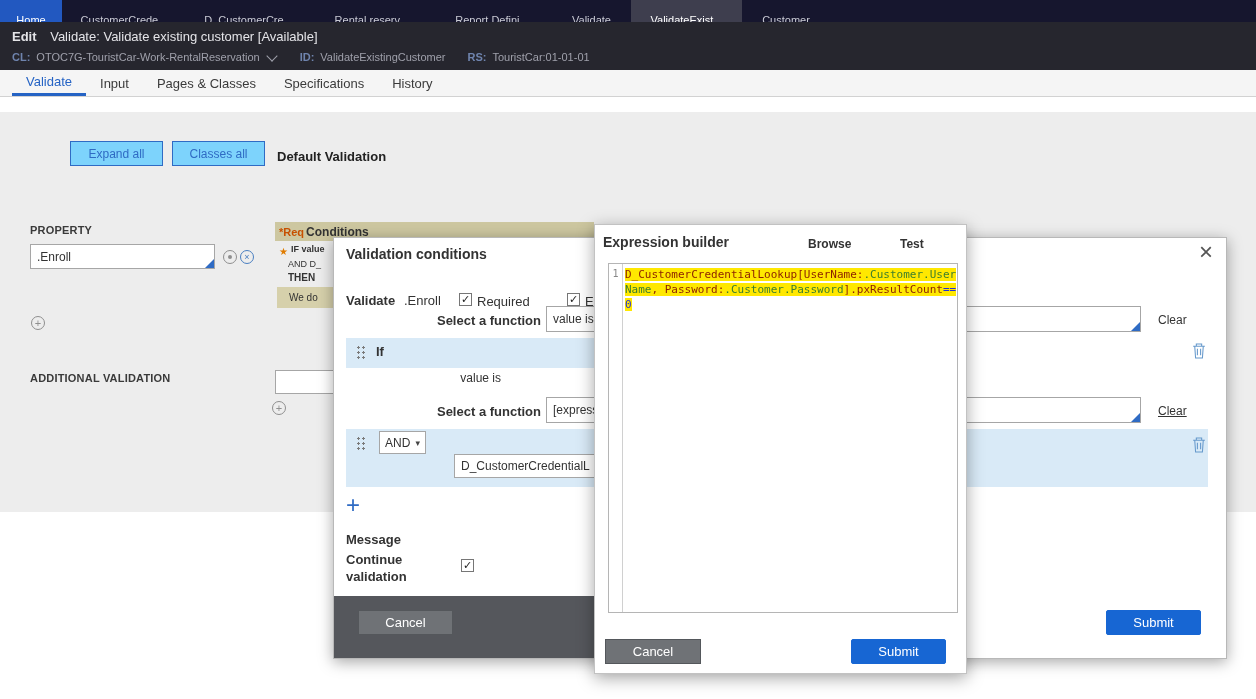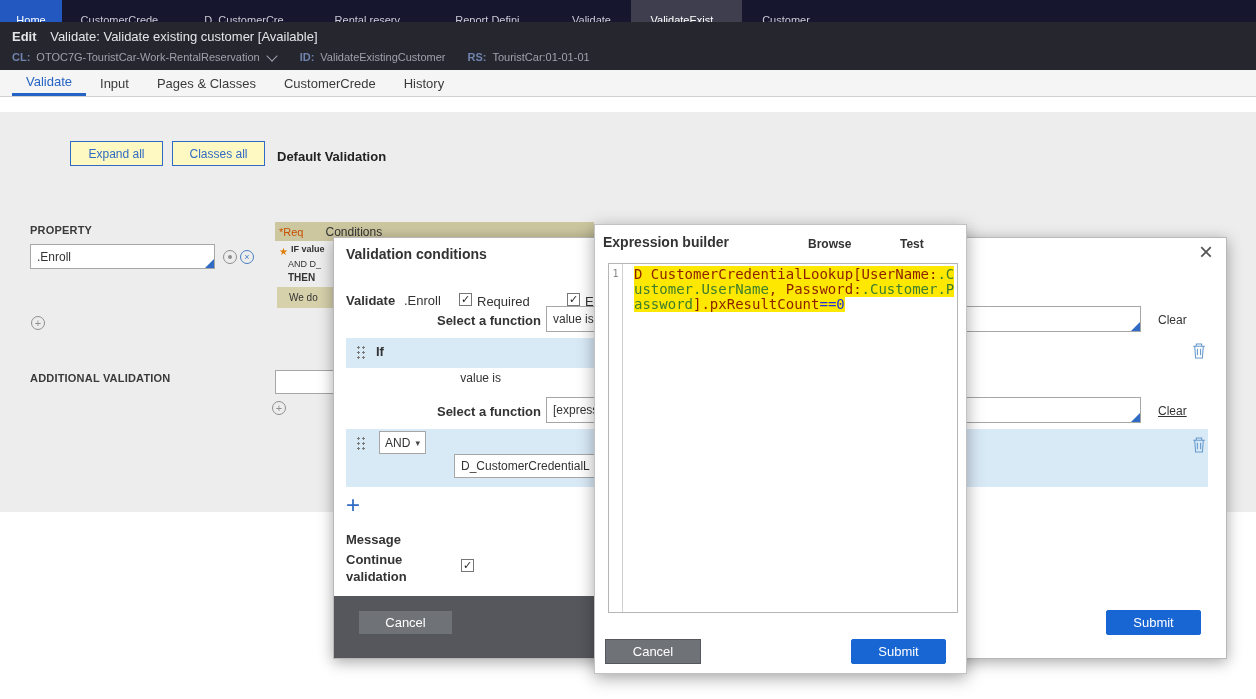--- a/index.html
+++ b/index.html
@@ -26,21 +26,21 @@
         transform:rotate(45deg);display:inline-block;margin:-3px 2px 0 2px;}
 
   
   .subtabs{position:absolute;top:70px;left:0;right:0;height:27px;background:#f5f5f5;
            border-bottom:1px solid #d2d2d2;display:flex;align-items:stretch;padding-left:12px;box-sizing:border-box;}
   .stab{font-size:13px;color:#3a3a3a;padding:0 14px;display:flex;align-items:center;box-sizing:border-box;}
   .stab.active{color:#2563c4;border-bottom:3px solid #2563c4;}
 
   
   .graypanel{position:absolute;top:112px;left:0;width:1256px;height:400px;background:#ededed;}
-  .btn-outline{position:absolute;width:93px;height:25px;background:#fef9c3;border:1px solid #2f6bc4;
+  .btn-outline{position:absolute;width:93px;height:25px;background:#7dd3fc;border:1px solid #2f6bc4;
                color:#2f6bc4;font-size:12px;display:flex;align-items:center;justify-content:center;box-sizing:border-box;}
   .pos-expand{left:70px;top:141px;} .pos-collapse{left:172px;top:141px;}
   .dv-title{position:absolute;left:277px;top:149px;font-size:13px;font-weight:bold;color:#222;}
   .lbl-sm{position:absolute;font-size:11px;font-weight:bold;color:#3a3a3a;letter-spacing:.2px;}
   .pos-prop{left:30px;top:224px;} .pos-addval{left:30px;top:372px;}
 
   .inputbox{position:absolute;background:#fff;border:1px solid #a6a6a6;box-sizing:border-box;
             font-size:12px;color:#333;display:flex;align-items:center;padding:0 6px;
             overflow:hidden;white-space:nowrap;}
   .wedge{position:absolute;right:0;bottom:0;width:0;height:0;border-style:solid;
@@ -51,21 +51,21 @@
   .icon-circle{position:absolute;width:14px;height:14px;border-radius:50%;box-sizing:border-box;
                display:flex;align-items:center;justify-content:center;font-size:9px;line-height:1;}
   .pos-target{left:223px;top:250px;border:1px solid #8f8f8f;}
   .pos-target .dot{width:4px;height:4px;border-radius:50%;background:#8f8f8f;}
   .pos-clearx{left:240px;top:250px;border:1px solid #4a7fc1;color:#4a7fc1;}
   .plus-circle{border:1px solid #8f8f8f;color:#8f8f8f;font-size:11px;}
   .pos-plus1{left:31px;top:316px;} .pos-plus2{left:272px;top:401px;}
 
   
   .tanrow{position:absolute;left:275px;top:222px;width:319px;height:19px;background:#cdc7a0;
-          display:flex;align-items:center;gap:22px;padding:0 4px;box-sizing:border-box;font-size:12px;}
+          display:flex;align-items:center;gap:2px;padding:0 4px;box-sizing:border-box;font-size:12px;font-weight:bold;}
   .req{color:#c75000;font-size:11px;}
   .cond{color:#333;}
   .b-star{position:absolute;left:279px;top:246px;color:#e07c00;font-size:10px;}
   .b-if{position:absolute;left:291px;top:244px;font-size:9px;font-weight:bold;color:#333;}
   .b-and{position:absolute;left:288px;top:259px;font-size:9px;color:#333;}
   .b-then{position:absolute;left:288px;top:272px;font-size:10px;font-weight:bold;color:#333;}
   .b-msgrow{position:absolute;left:277px;top:287px;width:56px;height:21px;background:#d6d0ab;
             font-size:10px;display:flex;align-items:center;padding-left:12px;box-sizing:border-box;color:#333;}
 
   
@@ -117,22 +117,22 @@
   
   .modal-e{position:absolute;left:594px;top:224px;width:371px;height:448px;background:#fff;
            border:1px solid #c2c2c2;box-shadow:0 4px 16px rgba(0,0,0,.35);z-index:20;}
   .modal-e *{box-sizing:border-box;}
   .me-title{position:absolute;left:8px;top:9px;font-size:14px;font-weight:600;color:#333;}
   .me-browse{position:absolute;left:213px;top:12px;font-size:12px;font-weight:bold;color:#333;}
   .me-test{position:absolute;left:305px;top:12px;font-size:12px;font-weight:bold;color:#333;}
   .me-editor{position:absolute;left:13px;top:38px;width:350px;height:350px;border:1px solid #b5b5b5;display:flex;}
   .me-gutter{width:14px;border-right:1px solid #d0d0d0;font-size:10px;color:#888;text-align:center;
              padding-top:4px;font-family:"DejaVu Sans Mono",monospace;}
-  .me-code{flex:1;padding:3px 0 3px 2px;font-family:"DejaVu Sans Mono",monospace;font-size:14px;
-           line-height:15px;word-break:break-all;white-space:pre-wrap;color:#333;margin-left:9px;}
+  .me-code{flex:1;padding:3px 0 3px 2px;font-family:"DejaVu Sans Mono",monospace;font-size:11px;
+           line-height:15px;word-break:break-all;white-space:pre-wrap;color:#333;}
   .tok{background:#ffe800;}
   .tok-keyword{color:#8b1f00;}
   .tok-property{color:#3c7d2e;}
   .tok-operator{color:#2430d6;}
   .tok-number{color:#2430d6;}
   .me-cancel{position:absolute;left:10px;top:414px;width:96px;height:25px;}
   .me-submit{position:absolute;left:256px;top:414px;width:95px;height:25px;}
 </style>
 </head>
 <body>
@@ -165,21 +165,21 @@
       <span class="gap"></span>
       <span class="klabel">RS:</span>
       <span class="kval">TouristCar:01-01-01</span>
     </div>
   </div>
 
   <div class="subtabs">
     <div class="stab active">Validate</div>
     <div class="stab">Input</div>
     <div class="stab">Pages &amp; Classes</div>
-    <div class="stab">CustomerCrede</div>
+    <div class="stab">Specifications</div>
     <div class="stab">History</div>
   </div>
 
   <div class="graypanel"></div>
 
   <div class="btn-outline pos-expand">Expand all</div>
   <div class="btn-outline pos-collapse">Classes all</div>
   <div class="dv-title">Default Validation</div>
 
   <div class="lbl-sm pos-prop">PROPERTY</div>

